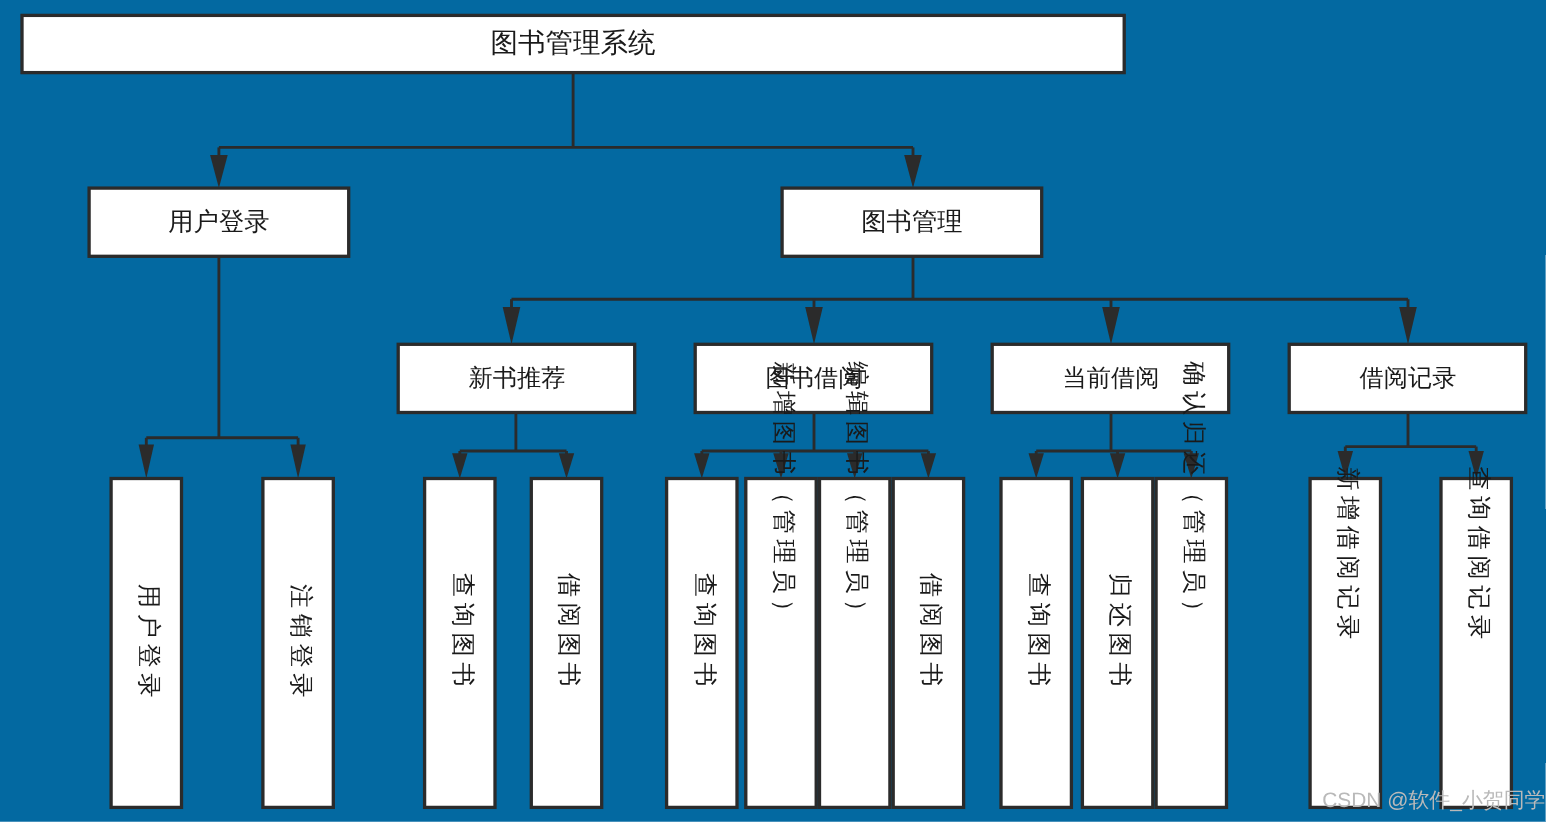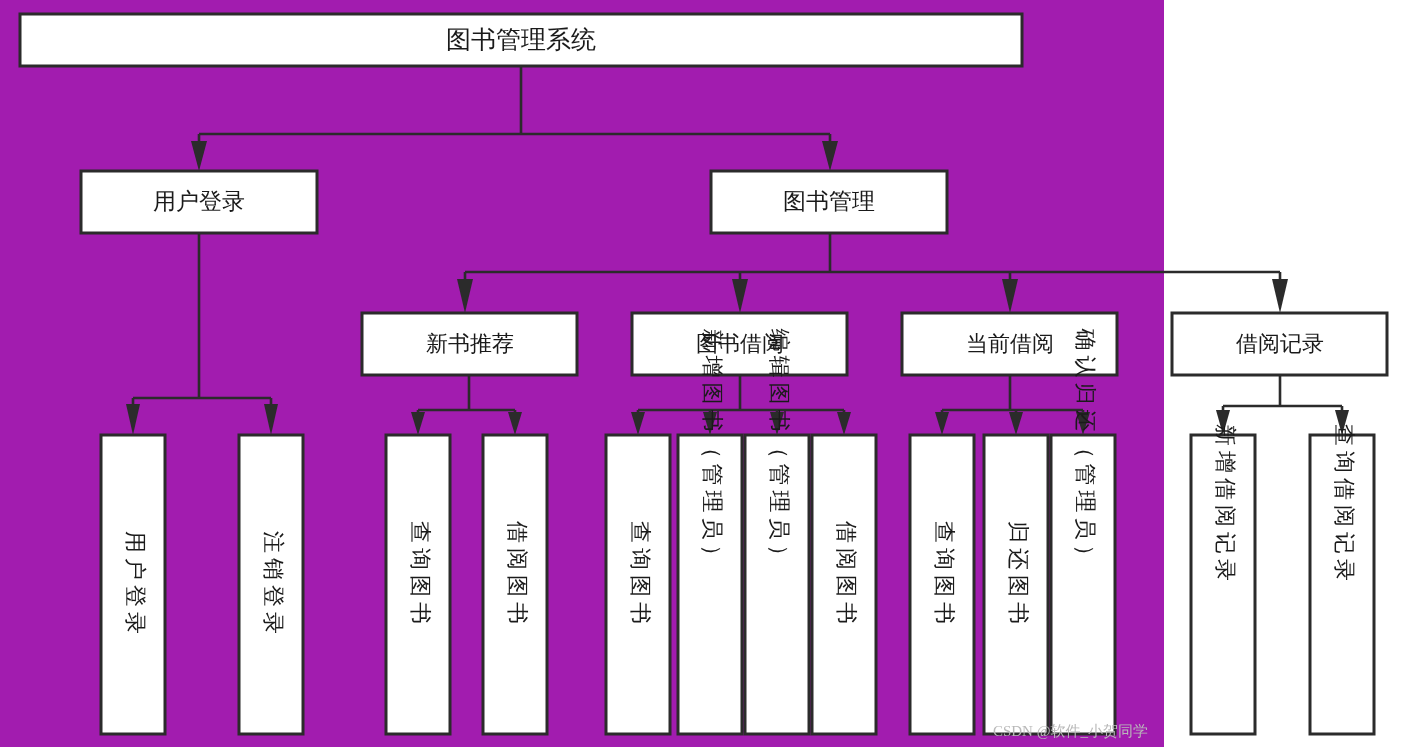--- a/index.html
+++ b/index.html
@@ -8,23 +8,23 @@
     background: #ffffff;
   }
   body {
     width: 1405px;
     height: 747px;
     font-family: "Liberation Sans", "DejaVu Sans", sans-serif;
     overflow: hidden;
   }
   #diagram-root {
     position: relative;
-    width: 1164px;
+    width: 1405px;
     height: 747px;
-    background: #a21caf;
+    background: #0369a1;
   }
   svg#flowchart {
     position: absolute;
     left: 0;
     top: 0;
     width: 1405px;
     height: 747px;
   }
   .node-rect {
     fill: #ffffff;
@@ -48,24 +48,24 @@
     stroke: #2b2b2b;
     stroke-width: 2.6;
     fill: none;
   }
   .arrow-head {
     fill: #2b2b2b;
     stroke: none;
   }
   .watermark {
     position: absolute;
-    right: 16px;
+    right: 0;
     bottom: 6px;
-    font-family: Liberation Serif, serif;
-    font-size: 15px;
+    font-family: Liberation Sans, sans-serif;
+    font-size: 19px;
     color: #b9b9b9;
     white-space: nowrap;
     user-select: none;
   }
 </style>
 </head>
 <body>
 
 <div id="diagram-root">
 

